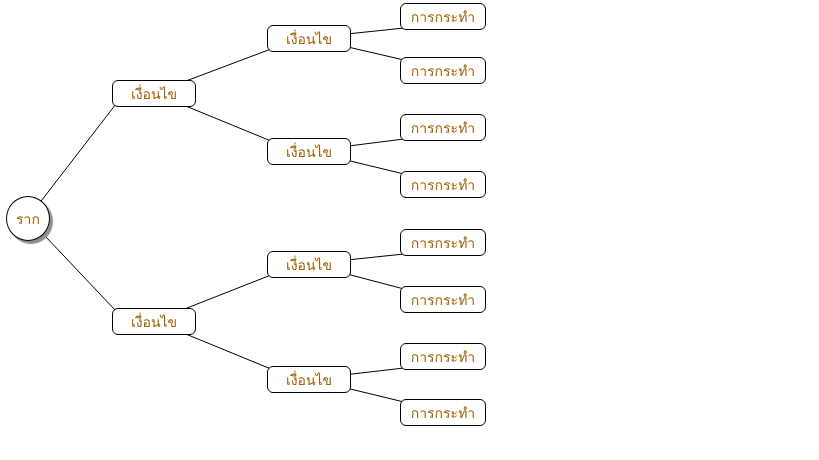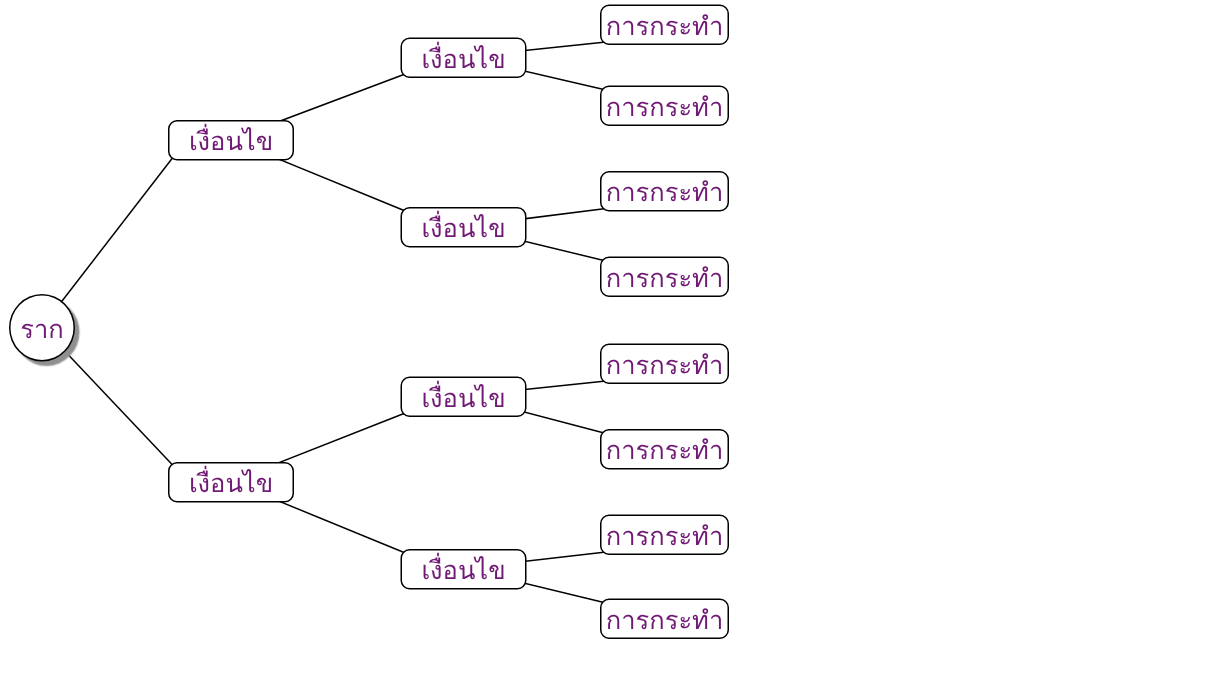--- a/index.html
+++ b/index.html
@@ -27,22 +27,22 @@
     stroke-width: 1;
   }
   .node {
     position: absolute;
     box-sizing: border-box;
     background: #ffffff;
     border: 1px solid #000000;
     display: flex;
     align-items: center;
     justify-content: center;
-    color: #701a75;
-    font-size: 17px;
+    color: #a16207;
+    font-size: 14px;
     line-height: 1;
     text-align: center;
     white-space: nowrap;
   }
   .box {
     border-radius: 6px;
   }
   .root {
     border-radius: 50%;
     box-shadow: 3px 3px 1px #8f8f8f;

